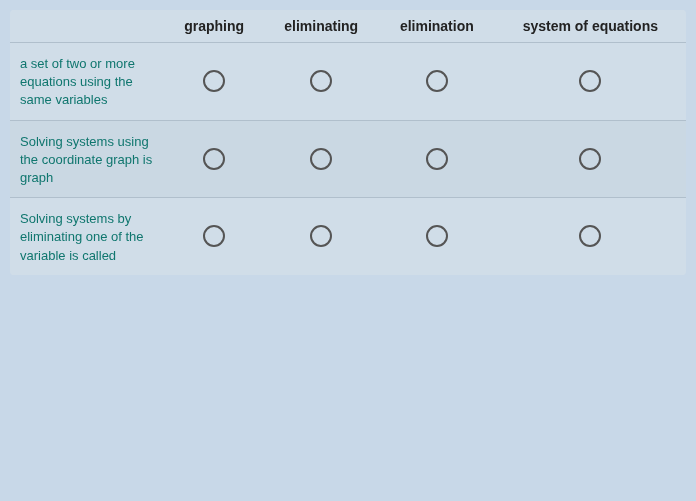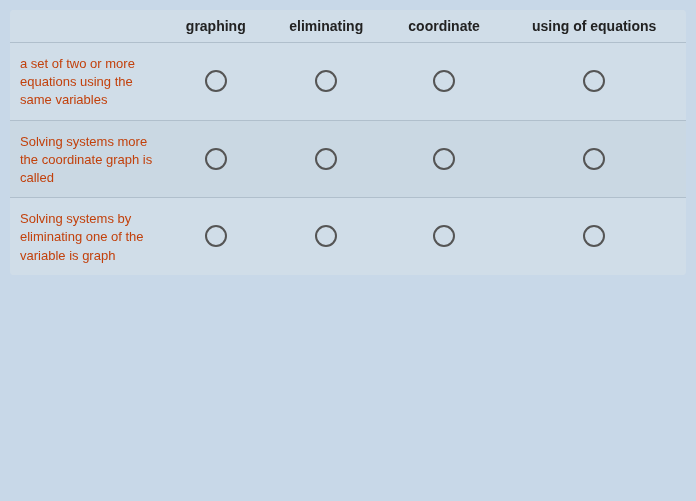--- a/index.html
+++ b/index.html
@@ -45,21 +45,21 @@
       width: 155px;
     }
 
     tbody tr {
       border-top: 1px solid #b0bfcc;
     }
 
     tbody tr td {
       padding: 10px 10px;
       font-size: 13px;
-      color: #c2410c;
+      color: #0f766e;
       vertical-align: middle;
       background: #d0dde8;
     }
 
     tbody tr td:first-child {
       text-align: left;
       vertical-align: top;
       padding-top: 12px;
       width: 155px;
       line-height: 1.4;
@@ -87,41 +87,41 @@
 </head>
 <body>
 
 <div class="table-container">
   <table>
     <thead>
       <tr>
         <th></th>
         <th>graphing</th>
         <th>eliminating</th>
-        <th>coordinate</th>
-        <th>using of equations</th>
+        <th>elimination</th>
+        <th>system of equations</th>
       </tr>
     </thead>
     <tbody id="table-body">
     <tr>
           <td>a set of two or more equations using the same variables</td>
           <td><span class="radio-circle"></span></td>
           <td><span class="radio-circle"></span></td>
           <td><span class="radio-circle"></span></td>
           <td><span class="radio-circle"></span></td>
         </tr>
         <tr>
-          <td>Solving systems more the coordinate graph is called</td>
+          <td>Solving systems using the coordinate graph is graph</td>
           <td><span class="radio-circle"></span></td>
           <td><span class="radio-circle"></span></td>
           <td><span class="radio-circle"></span></td>
           <td><span class="radio-circle"></span></td>
         </tr>
         <tr>
-          <td>Solving systems by eliminating one of the variable is graph</td>
+          <td>Solving systems by eliminating one of the variable is called</td>
           <td><span class="radio-circle"></span></td>
           <td><span class="radio-circle"></span></td>
           <td><span class="radio-circle"></span></td>
           <td><span class="radio-circle"></span></td>
         </tr>
       </tbody>
   </table>
 </div>
 
 </body></html>

